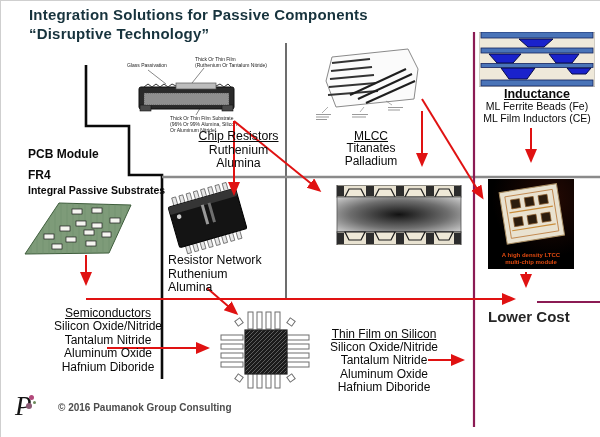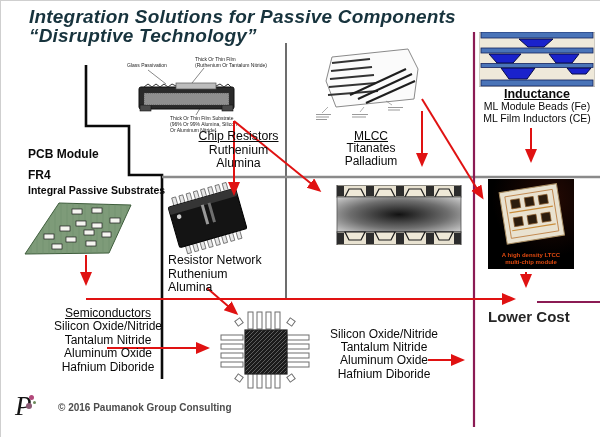--- a/index.html
+++ b/index.html
@@ -1,19 +1,19 @@
 <!DOCTYPE html>
 <html><head>
 <meta charset="utf-8">
 <style>
   html,body{margin:0;padding:0;background:#e9e9e9;}
   #slide{position:relative;width:600px;height:437px;background:#ffffff;border:1px solid #cfcfcf;
          font-family:"Liberation Sans",sans-serif;overflow:hidden;}
   .abs{position:absolute;}
-  .title-line{font-size:19px;font-weight:bold;font-style:italic;color:#17333d;letter-spacing:.2px;white-space:nowrap;}
+  .title-line{font-size:15px;font-weight:bold;color:#17333d;letter-spacing:.2px;white-space:nowrap;}
   .lbl{color:#0a0a0a;}
   .ctr{text-align:center;}
   .u{text-decoration:underline;}
   .blk{line-height:13.5px;font-size:12.3px;}
   .micro{font-size:5px;line-height:5.6px;color:#222;white-space:nowrap;}
   svg{display:block;}
   .figure{pointer-events:none;}
   #lines{position:absolute;left:0;top:0;z-index:4;pointer-events:none;}
   .txt{z-index:5;}
   .caption-ltcc{position:absolute;left:0;bottom:3px;width:100%;text-align:center;
@@ -299,21 +299,21 @@
   </div>
 
   <div class="abs txt ctr lbl" style="left:320px;top:129px;width:100px;font-size:12px;line-height:12.3px;">
     <div class="u">MLCC</div>
     <div>Titanates</div>
     <div>Palladium</div>
   </div>
 
   <div class="abs txt ctr lbl" style="left:478px;top:87px;width:116px;font-size:10.5px;line-height:12px;">
     <div class="u" style="font-size:12.5px;font-weight:bold;text-decoration:underline;">Inductance</div>
-    <div>ML Module Beads (Fe)</div>
+    <div>ML Ferrite Beads (Fe)</div>
     <div>ML Film Inductors (CE)</div>
   </div>
 
   <div class="abs txt lbl" style="left:27px;top:143px;font-size:12px;font-weight:600;line-height:21px;">
     <div>PCB Module</div>
     <div>FR4</div>
   </div>
   <div class="abs txt lbl" style="left:27px;top:183px;font-size:10.5px;font-weight:bold;">Integral Passive Substrates</div>
 
   <div class="abs txt lbl" style="left:167px;top:253px;font-size:12.3px;line-height:13.5px;">
@@ -325,20 +325,21 @@
 
   <div class="abs txt ctr lbl" style="left:33px;top:306px;width:148px;font-size:12px;line-height:13.4px;">
     <div class="u">Semiconductors</div>
     <div>Silicon Oxide/Nitride</div>
     <div>Tantalum Nitride</div>
     <div>Aluminum Oxide</div>
     <div>Hafnium Diboride</div>
   </div>
 
   <div class="abs txt ctr lbl" style="left:310px;top:327px;width:146px;font-size:12px;line-height:13.2px;">
+    <div class="u">Thin Film on Silicon</div>
     <div>Silicon Oxide/Nitride</div>
     <div>Tantalum Nitride</div>
     <div>Aluminum Oxide</div>
     <div>Hafnium Diboride</div>
   </div>
 
   <div class="abs txt" style="left:487px;top:305px;font-size:15px;font-weight:600;line-height:21px;color:#262626;">
     <div>Lower Cost</div>
   </div>
 

